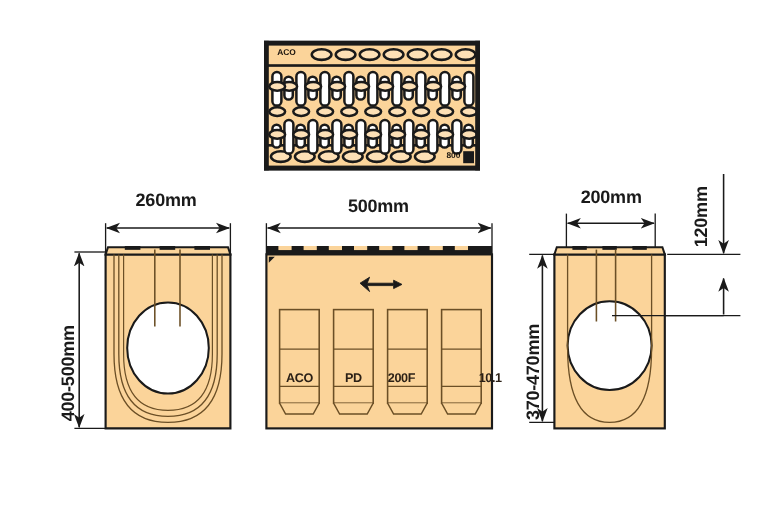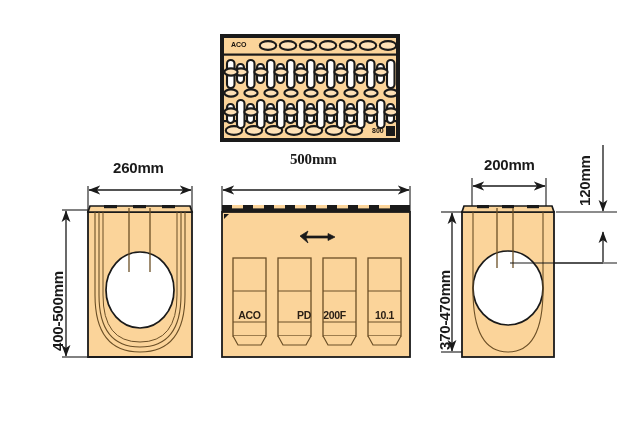--- a/index.html
+++ b/index.html
@@ -317,35 +317,35 @@
 
       <line x1="497" y1="208" x2="497" y2="268" stroke="#6b4f26" stroke-width="1.3"></line>
       <line x1="513" y1="208" x2="513" y2="268" stroke="#6b4f26" stroke-width="1.3"></line>
 
       <line x1="510" y1="263" x2="603" y2="263" stroke="#1a1a1a" stroke-width="1.1"></line>
     </g>
   </svg>
 
   <div class="dim-label dim-h" style="left:113px; top:160px;text-align:center;">260mm</div>
 
-  <div class="dim-label dim-h" style="left:290px; top:152px;font-family:Liberation Serif, serif;">500mm</div>
+  <div class="dim-label dim-h" style="left:290px; top:165px;">500mm</div>
 
   <div class="dim-label dim-h" style="left:484px; top:157px;">200mm</div>
 
   <div class="dim-label dim-v" style="left:50px; top:351px;">400-500mm</div>
 
   <div class="dim-label dim-v" style="left:437px; top:350px;">370-470mm</div>
 
   <div class="dim-label dim-v" style="left:577px; top:206px;">120mm</div>
 
   <div class="panel-text" style="left:233px; top:309px; width:33px;">ACO</div>
 
-  <div class="panel-text" style="left:278px; top:309px; width:52px;">PD</div>
+  <div class="panel-text" style="left:278px; top:309px; width:33px;">PD</div>
 
   <div class="panel-text" style="left:323px; top:309px; width:23px;">200F</div>
 
-  <div class="panel-text" style="left:368px; top:309px; width:33px;">10.1</div>
+  <div class="panel-text" style="left:368px; top:309px; width:33px;padding-left:24px;">10.1</div>
 
   <div class="brand-text" style="left:231px; top:41px;">ACO</div>
 
   <div class="brand-text" style="left:372px; top:127px;">800</div>
 
 </div>
 
 </body></html>

